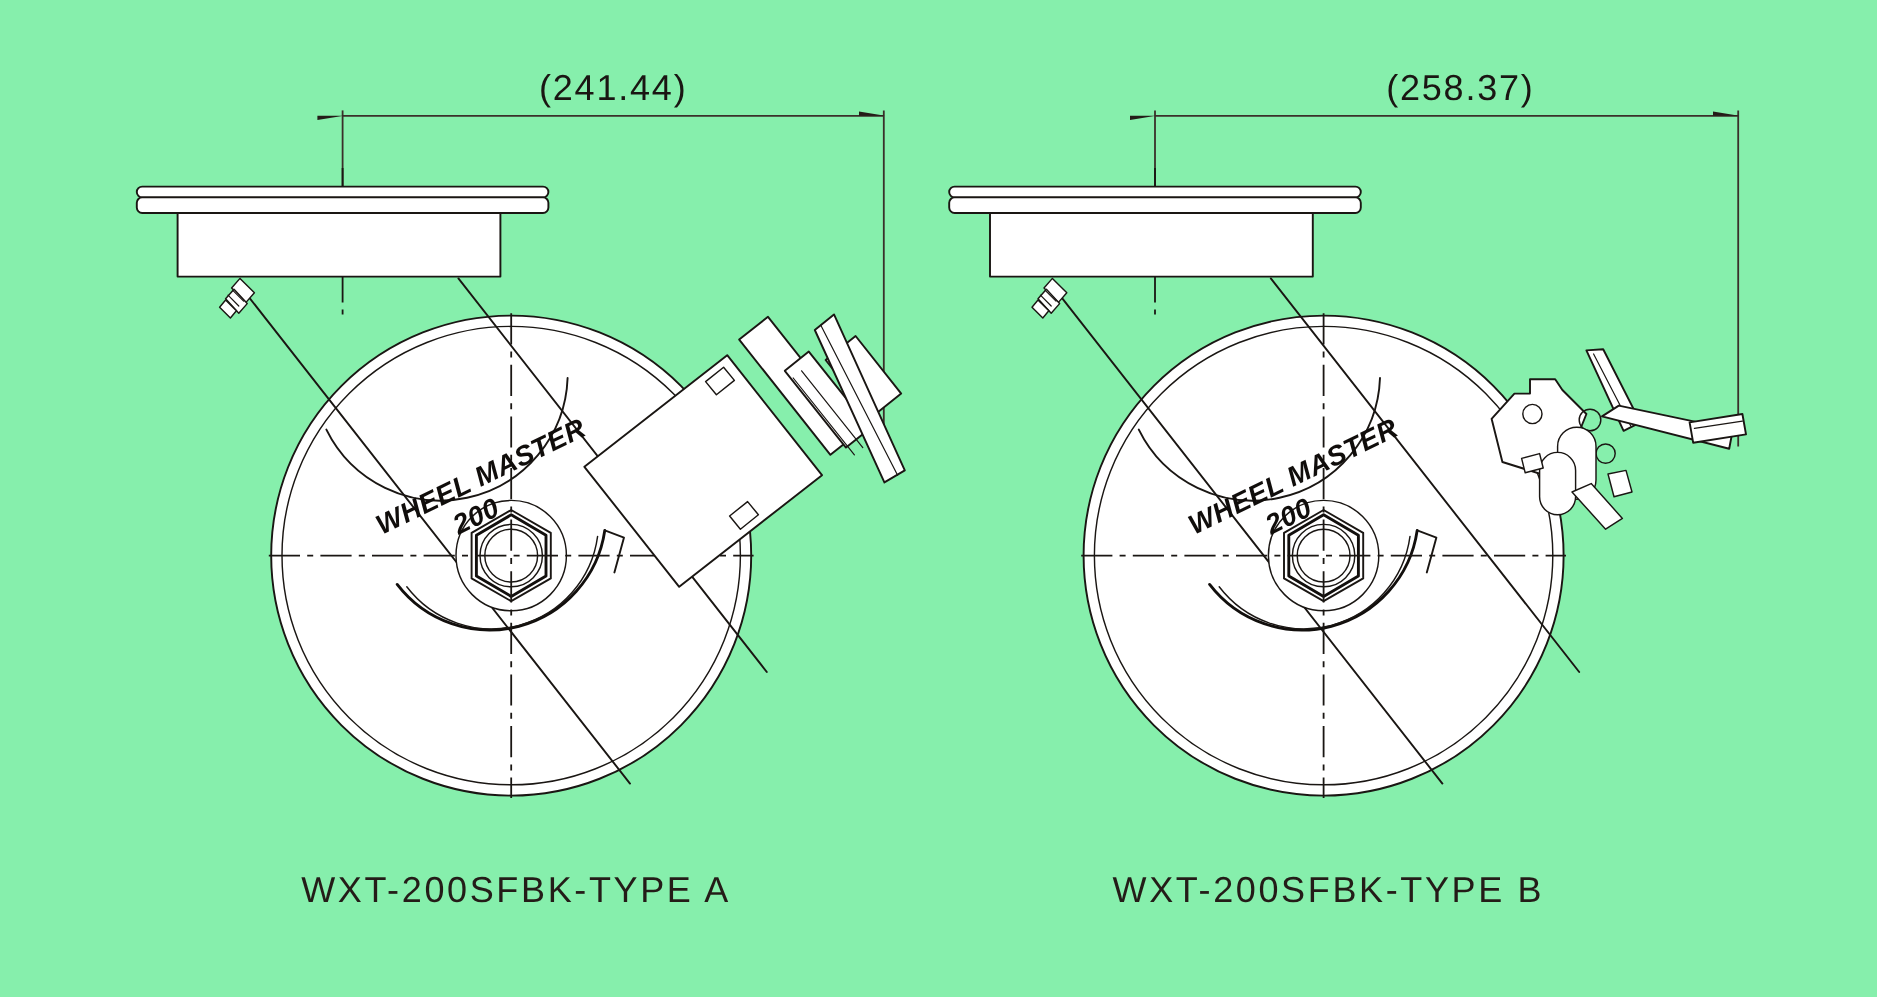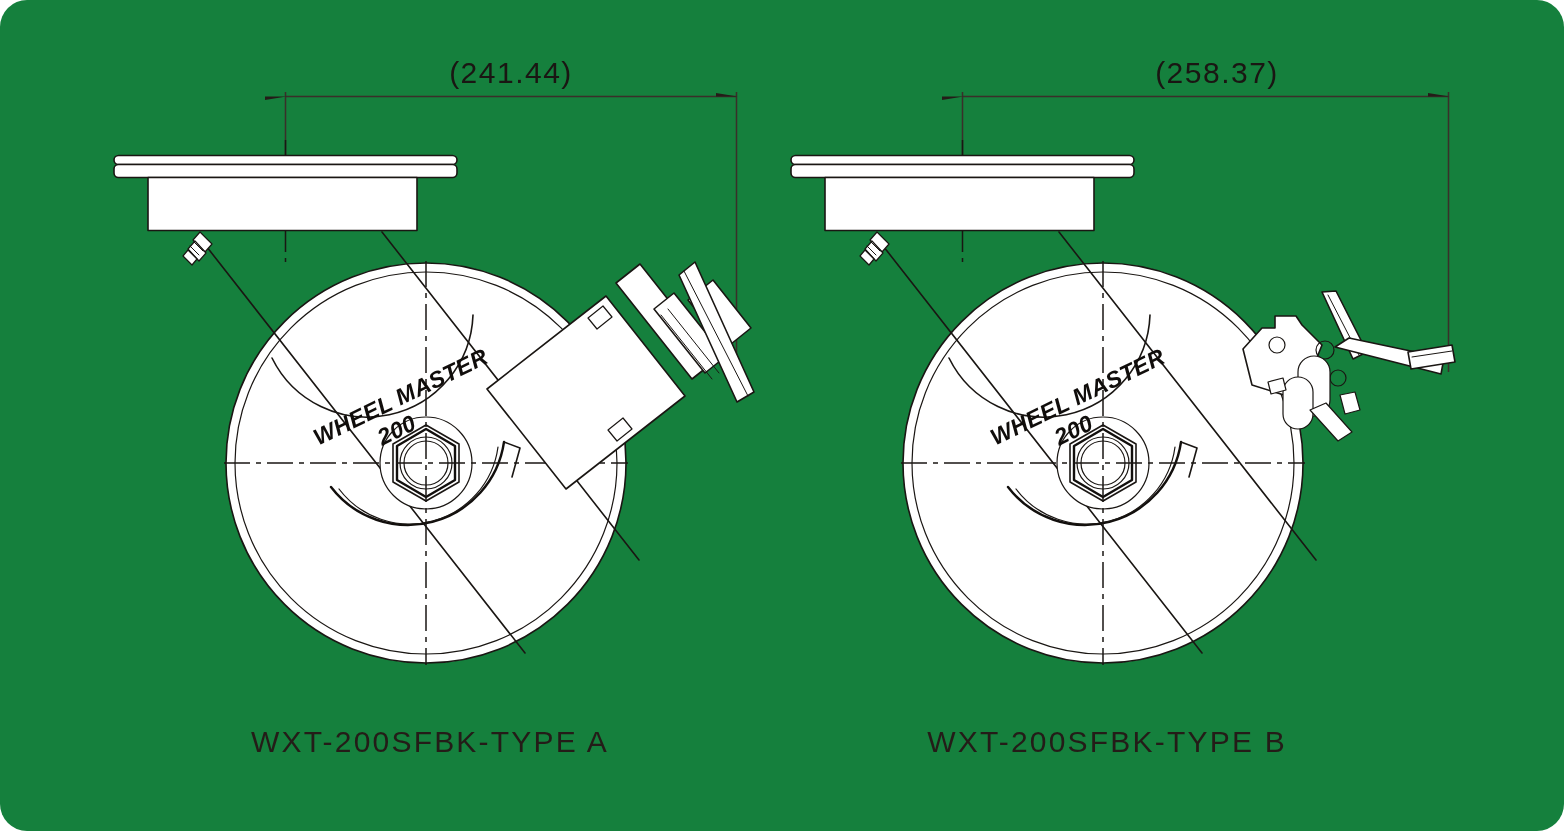--- a/index.html
+++ b/index.html
@@ -11,22 +11,21 @@
   body {
     width: 1564px;
     height: 831px;
     font-family: "Liberation Sans", sans-serif;
     overflow: hidden;
   }
   #drawing-root {
     position: relative;
     width: 1564px;
     height: 831px;
-    background: #15803d;
-    border-radius: 27px;
+    background: #86efac;
   }
   svg.sheet {
     position: absolute;
     top: 0;
     left: 0;
     width: 1564px;
     height: 831px;
     display: block;
   }
   

